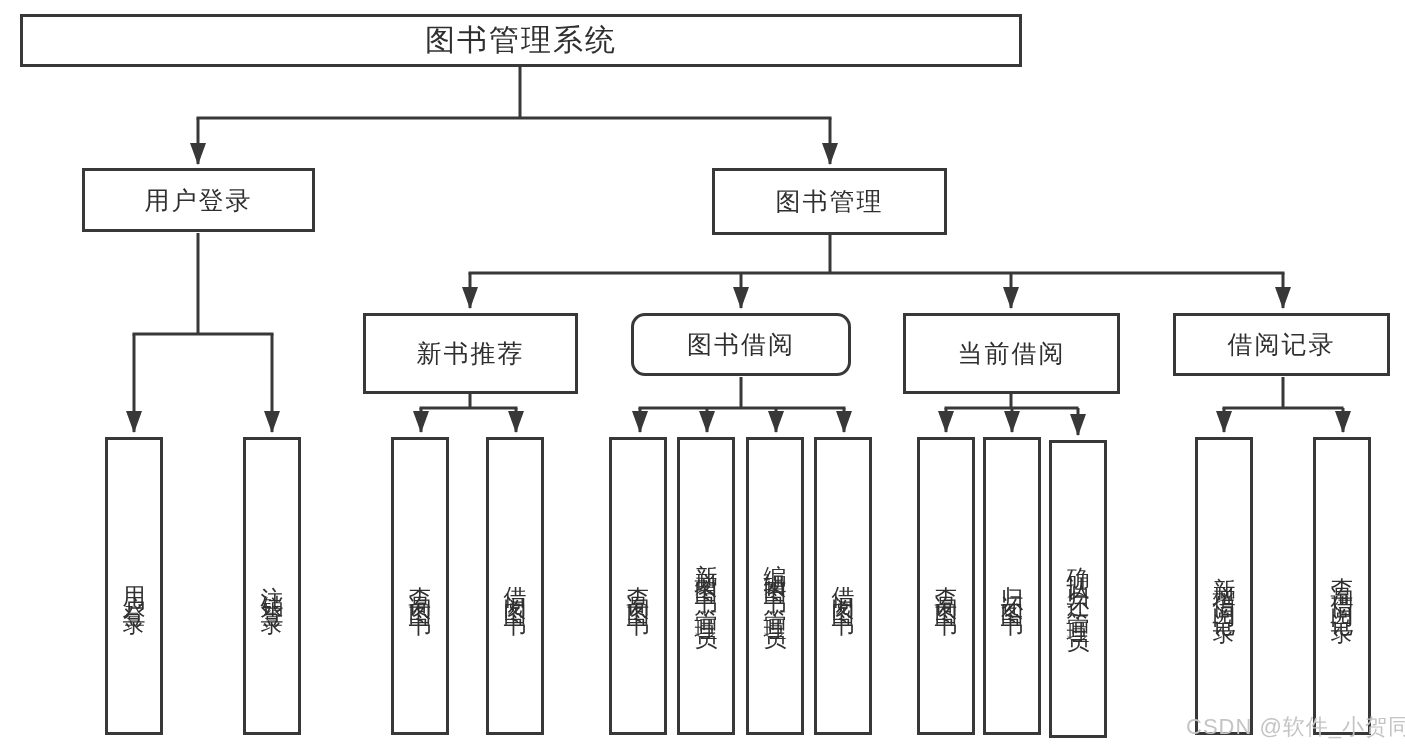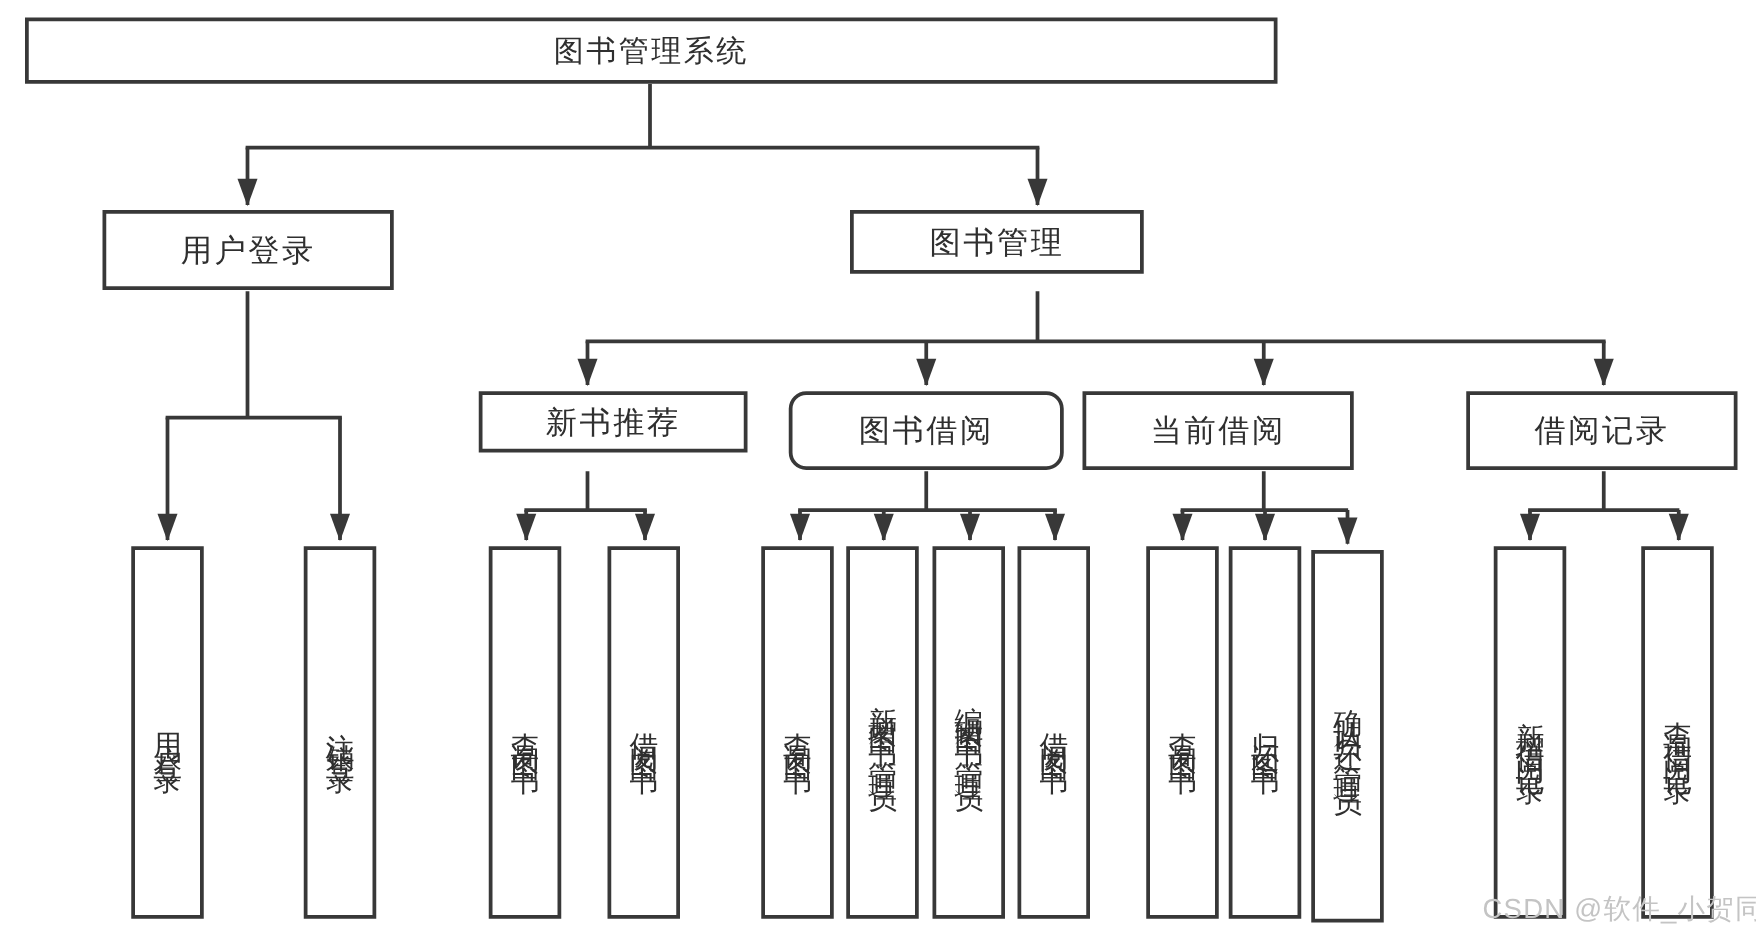--- a/index.html
+++ b/index.html
@@ -15,21 +15,21 @@
     position:absolute;
     box-sizing:border-box;
     border:3px solid #383838;
     background:#ffffff;
     display:flex;
     align-items:center;
     justify-content:center;
     color:#2f2f2f;
   }
   .h-box{font-size:25px;letter-spacing:2px;}
-  .h-box.title{font-size:24px;}
+  .h-box.title{font-size:30px;}
   .v-box{width:58px;top:437px;height:298px;}
   .v-box .v-text{
     writing-mode:vertical-rl;
     line-height:1;
     font-size:23px;
     letter-spacing:9px;
     white-space:nowrap;
   }
   .watermark{
     position:absolute;
@@ -98,31 +98,31 @@
     </g>
   </svg>
 
   <div class="box h-box title" style="left:20px;top:14px;width:1002px;height:53px;">
     <span>图书管理系统</span>
   </div>
 
   <div class="box h-box" style="left:82px;top:168px;width:233px;height:64px;">
     <span>用户登录</span>
   </div>
-  <div class="box h-box" style="left:680px;top:168px;width:235px;height:51px;">
+  <div class="box h-box" style="left:712px;top:168px;width:235px;height:67px;">
     <span>图书管理</span>
   </div>
 
-  <div class="box h-box" style="left:363px;top:313px;width:215px;height:49px;margin-left:20px;">
+  <div class="box h-box" style="left:363px;top:313px;width:215px;height:81px;">
     <span>新书推荐</span>
   </div>
   <div class="box h-box" style="left:631px;top:313px;width:220px;height:63px;border-radius:14px;">
     <span>图书借阅</span>
   </div>
-  <div class="box h-box" style="left:866px;top:313px;width:217px;height:63px;">
+  <div class="box h-box" style="left:903px;top:313px;width:217px;height:81px;">
     <span>当前借阅</span>
   </div>
   <div class="box h-box" style="left:1173px;top:313px;width:217px;height:63px;">
     <span>借阅记录</span>
   </div>
 
   <div class="box v-box" style="left:105px;">
     <span class="v-text">用户登录</span>
   </div>
   <div class="box v-box" style="left:243px;">

